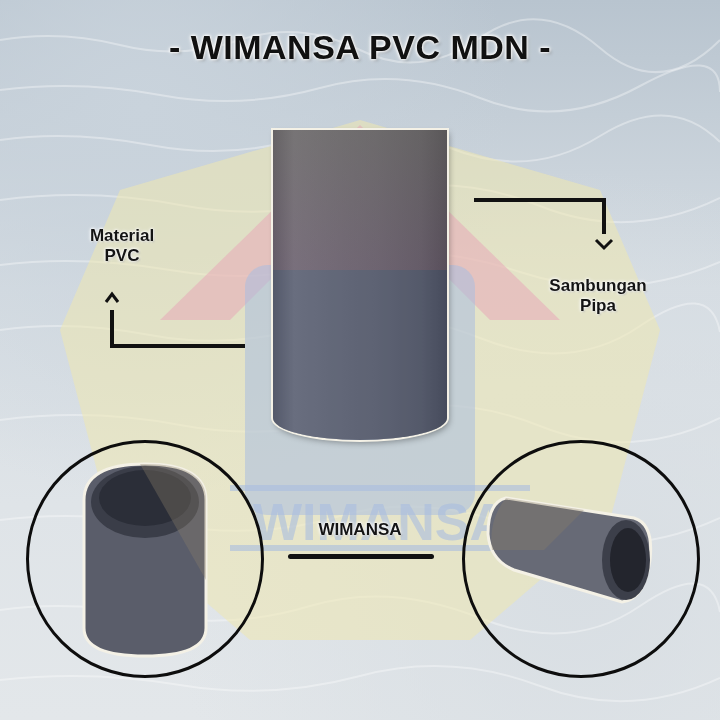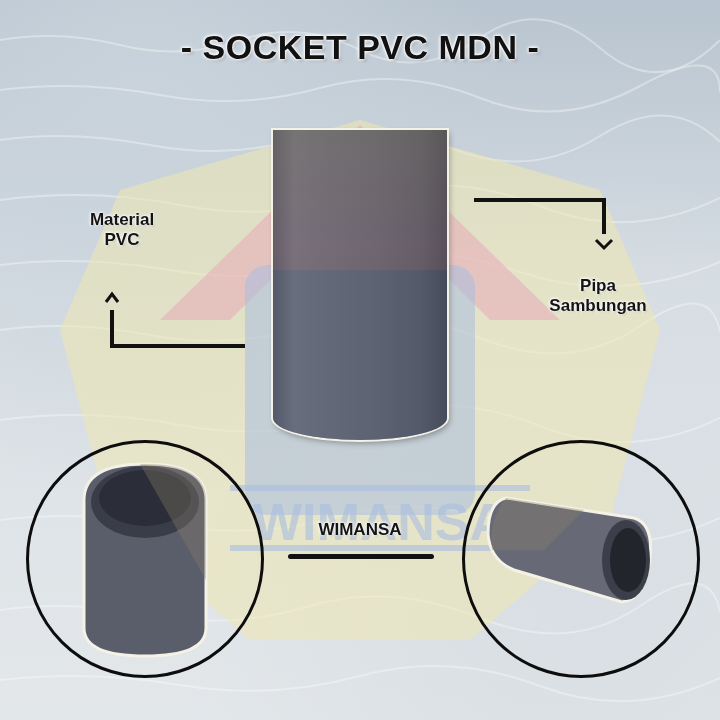--- a/index.html
+++ b/index.html
@@ -62,43 +62,43 @@
   <svg class="wm" width="720" height="720" viewBox="0 0 720 720">
     <polygon points="360,120 600,190 660,330 610,520 470,640 250,640 110,520 60,330 120,190" fill="#efe8b0" fill-opacity="0.55"></polygon>
     <polygon points="360,125 560,320 490,320 360,190 230,320 160,320" fill="#e7a9b8" fill-opacity="0.55"></polygon>
     <rect x="245" y="265" width="230" height="250" rx="22" fill="#a9bde0" fill-opacity="0.55"></rect>
     <polygon points="340,230 380,230 380,440 340,440" fill="#a9bde0" fill-opacity="0.5"></polygon>
     <rect x="230" y="485" width="300" height="6" fill="#a9bde0" fill-opacity="0.6"></rect>
     <rect x="230" y="545" width="300" height="6" fill="#a9bde0" fill-opacity="0.6"></rect>
     <text x="380" y="540" text-anchor="middle" font-family="Liberation Sans, sans-serif" font-weight="bold" font-size="52" fill="#a9bde0" fill-opacity="0.6">WIMANSA</text>
   </svg>
 
-  <div class="title">- SOCKET PVC MDN -</div>
+  <div class="title">- WIMANSA PVC MDN -</div>
 
   <div class="pipe-main">
     <div class="tint-top"></div>
     <div class="tint-mid"></div>
   </div>
 
-  <div class="label" style="left:72px; top:210px; width:100px;">
+  <div class="label" style="left:72px; top:226px; width:100px;">
     <div>Material</div>
     <div>PVC</div>
   </div>
   <svg style="position:absolute; left:100px; top:288px;" width="150" height="64" viewBox="0 0 150 64">
     <polyline points="12,22 12,58 145,58" fill="none" stroke="#111" stroke-width="4"></polyline>
     <polyline points="6,14 12,6 18,14" fill="none" stroke="#111" stroke-width="3"></polyline>
   </svg>
 
   <svg style="position:absolute; left:472px; top:192px;" width="145" height="60" viewBox="0 0 145 60">
     <polyline points="2,8 132,8 132,42" fill="none" stroke="#111" stroke-width="4"></polyline>
     <polyline points="124,48 132,56 140,48" fill="none" stroke="#111" stroke-width="3"></polyline>
   </svg>
   <div class="label" style="left:536px; top:276px; width:124px;">
+    <div>Sambungan</div>
     <div>Pipa</div>
-    <div>Sambungan</div>
   </div>
 
   <div class="circle" style="left:26px; top:440px; width:232px; height:232px;"></div>
   <svg style="position:absolute; left:80px; top:460px;" width="130" height="200" viewBox="0 0 130 200">
     <path d="M4 40 Q4 4 65 4 Q126 4 126 40 L126 168 Q126 196 65 196 Q4 196 4 168 Z" fill="#5a5d6a" stroke="#f4f1e6" stroke-width="3"></path>
     <ellipse cx="65" cy="42" rx="54" ry="36" fill="#3a3d48"></ellipse>
     <ellipse cx="65" cy="38" rx="46" ry="28" fill="#2b2e38"></ellipse>
     <path d="M65 4 Q126 4 126 40 L126 120 L60 4 Z" fill="#8a7e6a" fill-opacity="0.35"></path>
   </svg>
 

